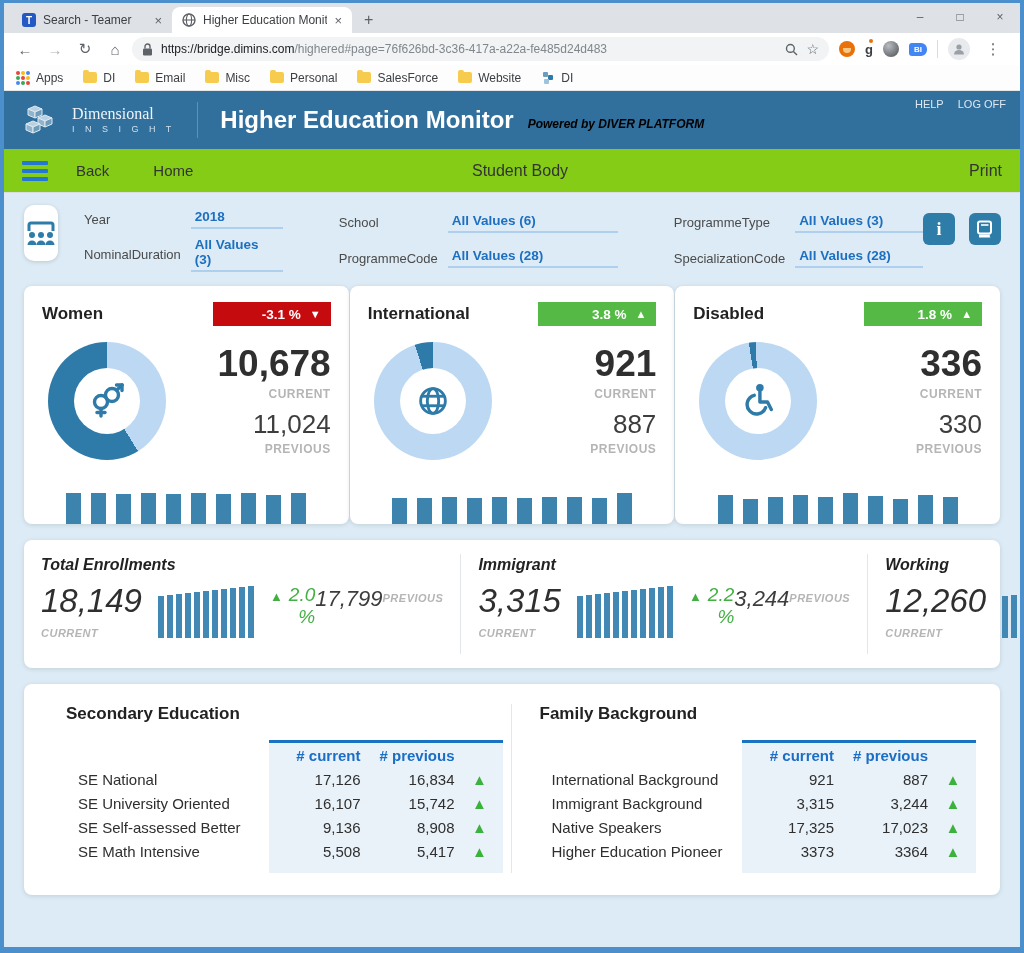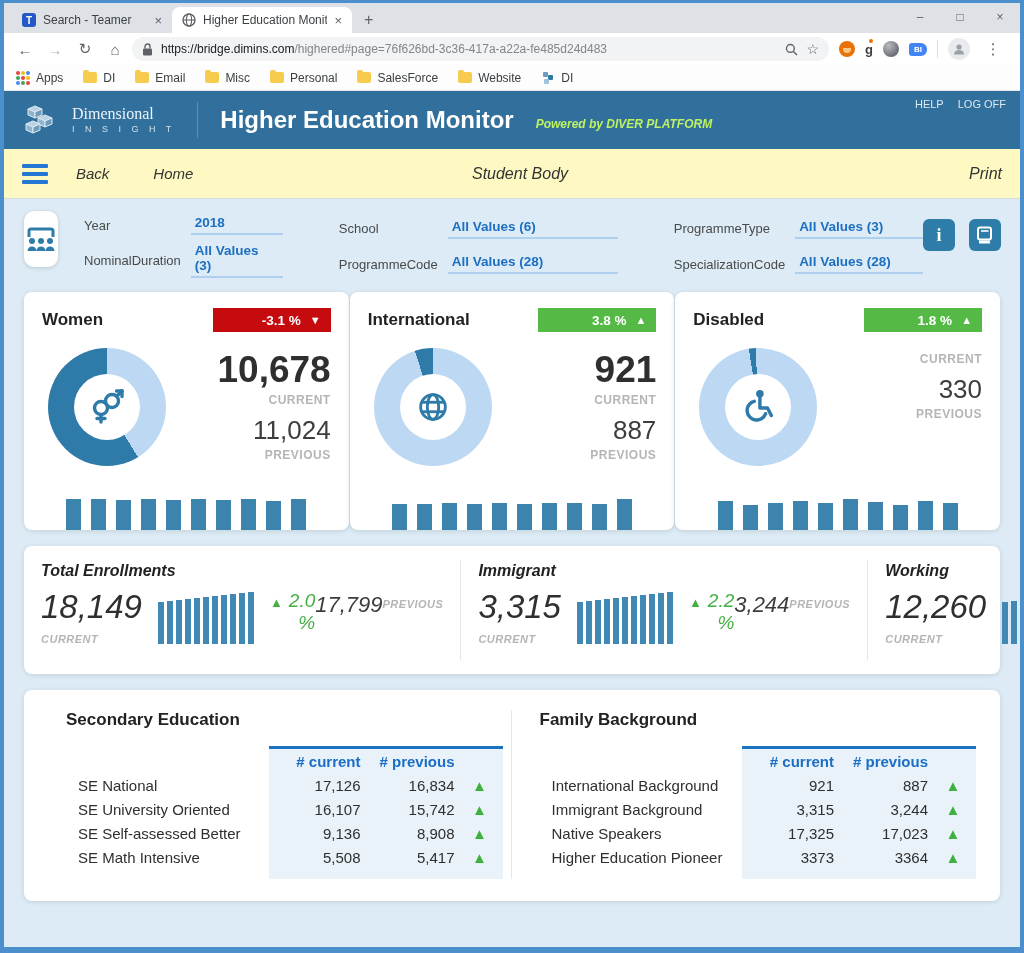--- a/index.html
+++ b/index.html
@@ -46,25 +46,25 @@
   .folder::before { content:""; position:absolute; top:-2px; left:0; width:6px; height:3px; background:#f7cb4d; border-radius:2px 2px 0 0; }
   .bm-logo { width:14px; height:14px; }
 
   
   .appheader { height:58px; background:#316f9c; display:flex; align-items:center; padding:0 18px; position:relative; color:#fff; flex-shrink:0; }
   .logo-block { display:flex; align-items:center; gap:10px; }
   .logo-text .l1 { font-family:"Liberation Serif", serif; font-size:16px; color:#eef4f9; line-height:1; }
   .logo-text .l2 { font-size:9px; letter-spacing:4px; color:#cfe0ec; margin-top:2px; }
   .header-divider { width:1px; height:36px; background:#5b93b5; margin:0 22px; }
   .app-title { font-size:24px; font-weight:bold; color:#fff; }
-  .app-subtitle { font-size:12px; font-style:italic; font-weight:bold; color:#bef264; margin-left:22px; margin-top:8px; }
+  .app-subtitle { font-size:12px; font-style:italic; font-weight:bold; color:#000000; margin-left:14px; margin-top:8px; }
   .header-links { position:absolute; top:7px; right:14px; font-size:11px; color:#dce9f2; display:flex; gap:14px; }
 
   
-  .navbar { height:50px; background:#fef9c3; display:flex; align-items:center; padding:0 18px; border-bottom:1px solid #d8dde2; position:relative; flex-shrink:0;font-style:italic; }
+  .navbar { height:44px; background:#84cc16; display:flex; align-items:center; padding:0 18px; border-bottom:1px solid #d8dde2; position:relative; flex-shrink:0; }
   .hamburger { width:26px; display:flex; flex-direction:column; gap:4px; margin-right:28px; }
   .hamburger i { height:4px; background:#2478d4; border-radius:1px; }
   .nav-link { font-size:15px; color:#333; margin-right:44px; }
   .nav-center { position:absolute; left:16px; right:0; text-align:center; font-size:16px; color:#333; pointer-events:none; }
   .nav-right { margin-left:auto; font-size:16px; color:#333; }
 
   
   .content { flex:1; padding:12px 20px 0 20px; overflow:hidden; }
 
   .filterrow { display:flex; align-items:flex-start; margin-bottom:14px; }
@@ -432,20 +432,21 @@
           <div class="donut" style="background: conic-gradient(from 351deg, rgb(46, 122, 168) 0deg, rgb(46, 122, 168) 1.9%, rgb(188, 216, 242) 1.9%, rgb(188, 216, 242) 100%);">
             <div class="donut-hole">
               <svg width="38" height="38" viewBox="0 0 40 40">
                 <circle cx="22" cy="6" r="4" fill="#2e7aa8"></circle>
                 <path d="M22 10 V21 H30 L34 29" fill="none" stroke="#2e7aa8" stroke-width="3.6" stroke-linecap="round" stroke-linejoin="round"></path>
                 <path d="M16 14 a10 10 0 1 0 12 13" fill="none" stroke="#2e7aa8" stroke-width="3.6" stroke-linecap="round"></path>
               </svg>
             </div>
           </div>
           <div class="kpi-nums">
+            <div class="kpi-current">336</div>
             <div class="kpi-sub">CURRENT</div>
             <div class="kpi-previous">330</div>
             <div class="kpi-sub">PREVIOUS</div>
           </div>
         </div>
         <div class="kpi-bars">
             <div style="height: 93%;"></div>
             <div style="height: 80%;"></div>
             <div style="height: 86%;"></div>
             <div style="height: 93%;"></div>

